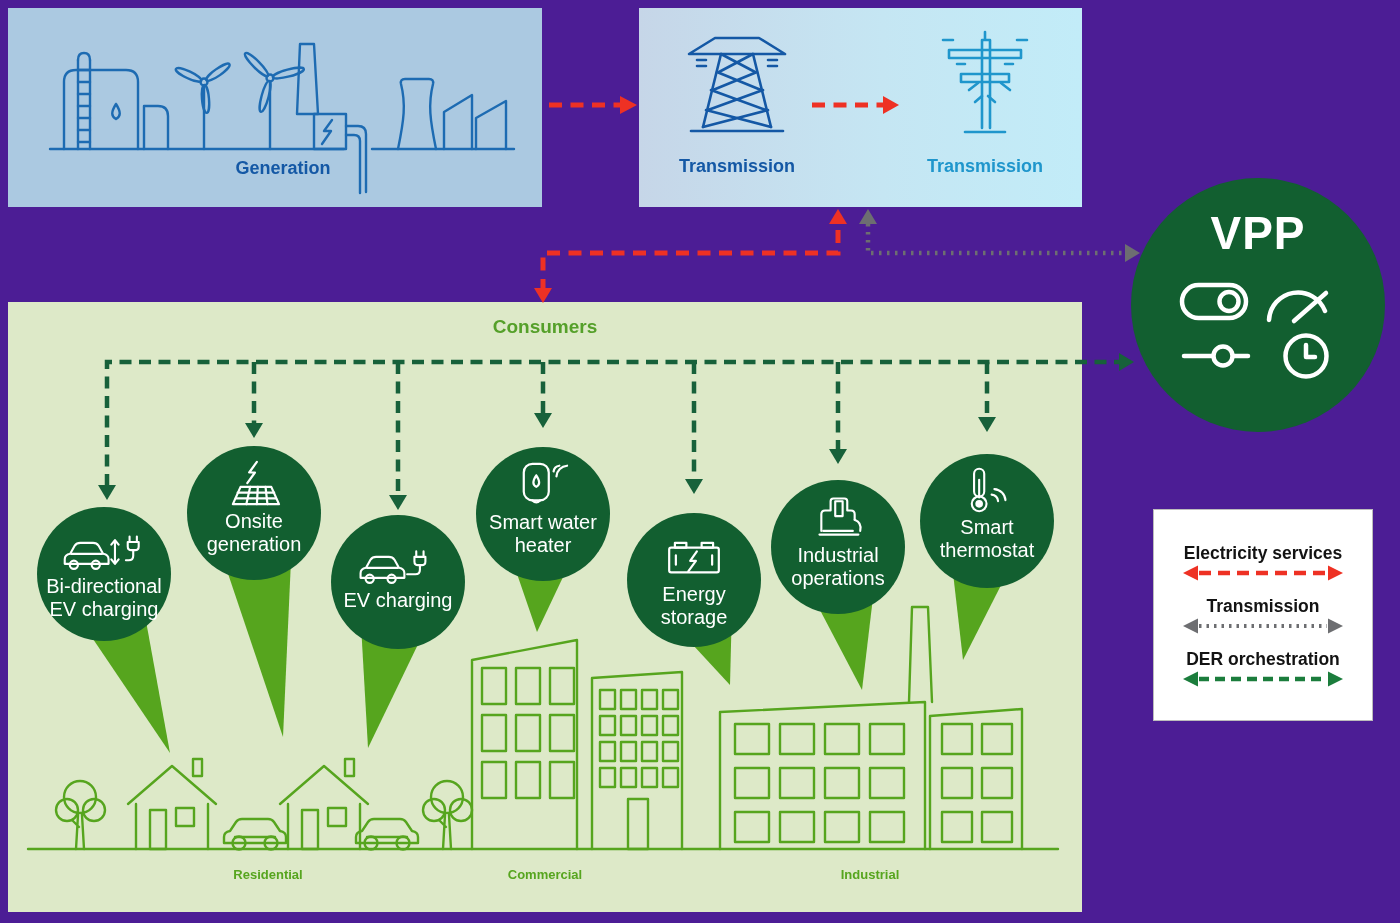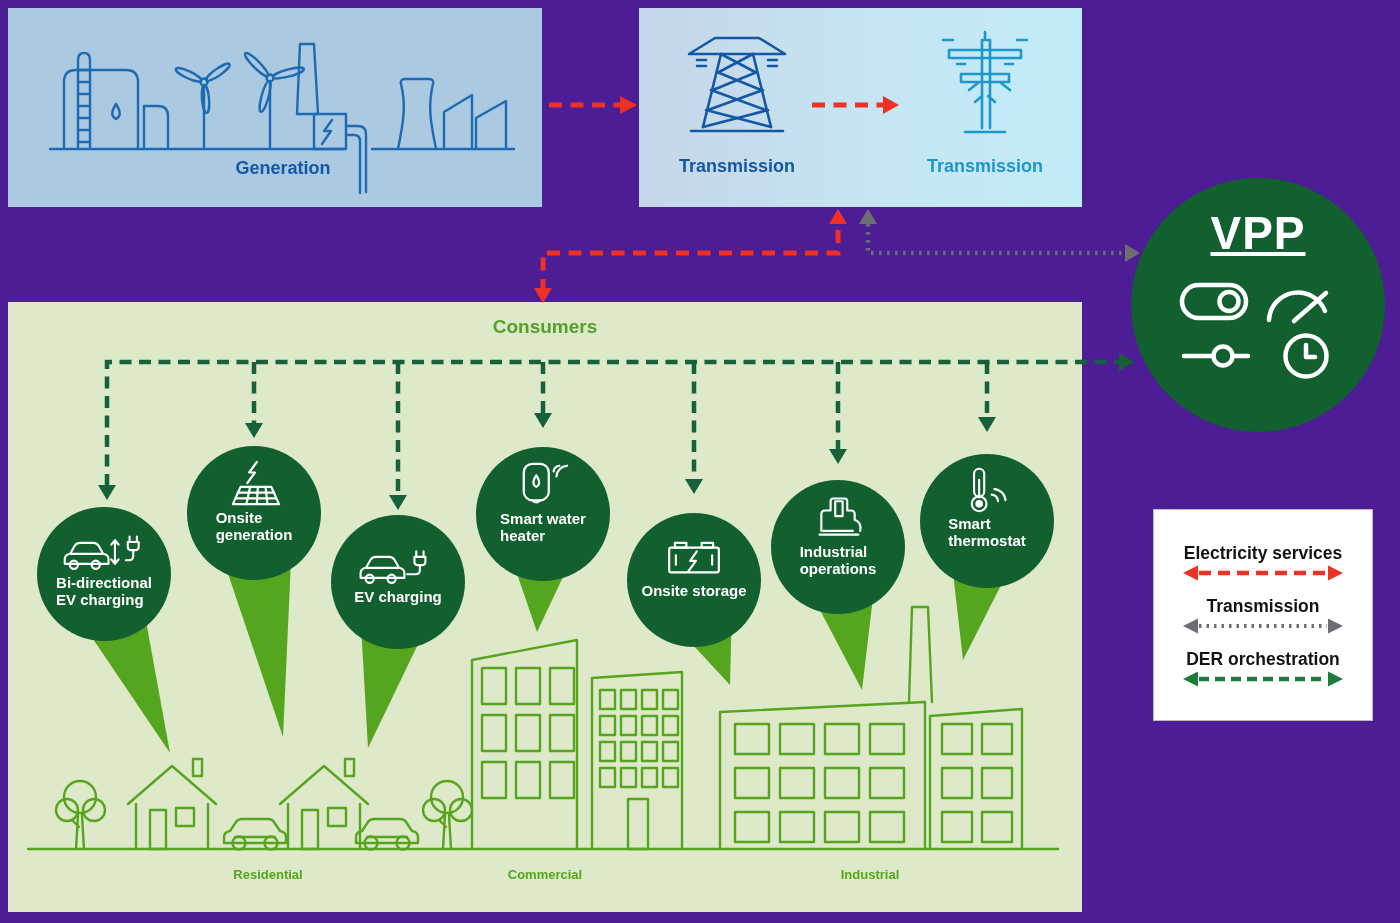--- a/index.html
+++ b/index.html
@@ -16,25 +16,25 @@
   .lbl-dist{left:236px;top:148px;color:#1f96cc;}
   
   .consumers-box{left:8px;top:302px;width:1074px;height:610px;background:#dcead8;background:#dde9c8;}
   .consumers-label{position:absolute;left:437px;top:14px;width:200px;text-align:center;
                    font-weight:bold;font-size:19px;color:#55a02a;}
   .section-label{position:absolute;top:565px;width:200px;text-align:center;
                  font-weight:bold;font-size:13px;color:#56a51e;}
   
   .node{position:absolute;width:134px;height:134px;border-radius:50%;background:#125f30;
         display:flex;flex-direction:column;align-items:center;z-index:3;}
-  .node-label{white-space:pre-line;text-align:left;color:#fff;font-size:15px;line-height:1.13;margin-top:2px;font-weight:bold;}
+  .node-label{white-space:pre-line;text-align:center;color:#fff;font-size:20px;line-height:1.13;margin-top:2px;}
   .node svg{flex:none;}
   
   .vpp-circle{left:1131px;top:178px;width:254px;height:254px;border-radius:50%;background:#125f30;z-index:3;}
-  .vpp-title{margin-top:28px;text-align:center;color:#fff;font-weight:bold;font-size:46px;letter-spacing:1px;text-decoration:underline;}
+  .vpp-title{margin-top:28px;text-align:center;color:#fff;font-weight:bold;font-size:46px;letter-spacing:1px;}
   
   .legend{left:1153px;top:509px;width:220px;height:212px;background:#fff;border:1px solid #bcbcbc;
           box-sizing:border-box;display:flex;flex-direction:column;justify-content:center;gap:14px;padding:6px 0;}
   .legend-row{display:flex;flex-direction:column;align-items:center;}
   .legend-label{font-weight:bold;font-size:17.5px;color:#131313;}
   .overlay{left:0;top:0;z-index:2;pointer-events:none;}
 </style>
 </head>
 <body>
 
@@ -267,21 +267,21 @@
     </div>
 
     <div class="node" style="left:619px;top:211px">
       <svg style="margin-top:26px" width="64" height="42" viewBox="0 0 64 44" fill="none" stroke="#fff" stroke-width="2.3" stroke-linecap="round" stroke-linejoin="round">
         <rect x="12" y="4" width="12" height="5"></rect>
         <rect x="40" y="4" width="12" height="5"></rect>
         <rect x="6" y="9" width="52" height="26" rx="2"></rect>
         <path d="M13,17 v10 M51,17 v10"></path>
         <path d="M35,13 l-7,10 h6 l-8,11"></path>
       </svg>
-      <div class="node-label">Onsite storage</div>
+      <div class="node-label">Energy storage</div>
     </div>
 
     <div class="node" style="left:763px;top:178px">
       <svg style="margin-top:12px" width="60" height="50" viewBox="0 0 60 54" fill="none" stroke="#fff" stroke-width="2.3" stroke-linecap="round" stroke-linejoin="round">
         <path d="M12,42 V24 Q12,20 16,20 H22 V10 Q22,7 25,7 H37 Q40,7 40,10 V20 H44 Q48,20 48,24 V30"></path>
         <rect x="27" y="10" width="8" height="16"></rect>
         <path d="M48,30 Q56,33 54,42"></path>
         <path d="M14,42 H46"></path>
         <path d="M10,46 H52"></path>
       </svg>

